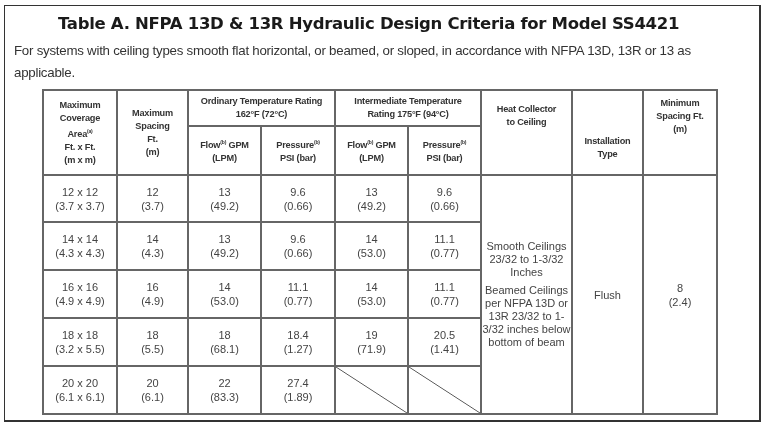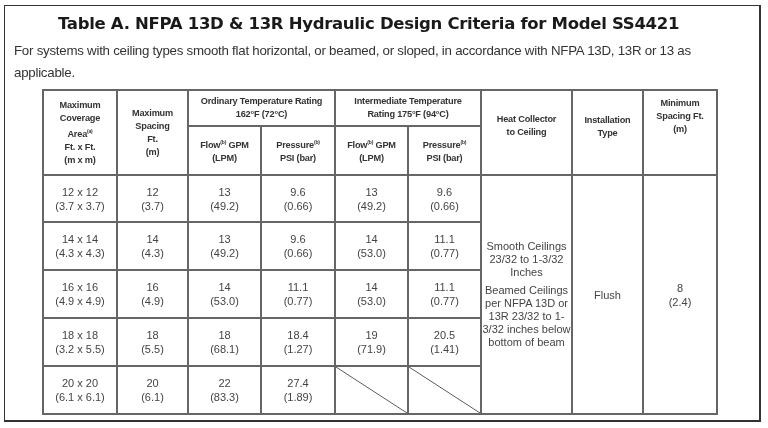--- a/index.html
+++ b/index.html
@@ -53,25 +53,25 @@
         <span>(m)</span>
       </th>
       <th colspan="2">
         <span>Ordinary Temperature Rating</span><br>
         <span>162°F (72°C)</span>
       </th>
       <th colspan="2">
         <span>Intermediate Temperature</span><br>
         <span>Rating 175°F (94°C)</span>
       </th>
-      <th rowspan="2" style="vertical-align:top;padding-top:22px">
+      <th rowspan="2" style="vertical-align:top;padding-top:12px">
         <span>Heat Collector</span><br>
         <span>to Ceiling</span>
       </th>
-      <th rowspan="2" style="vertical-align:top;padding-top:23px">
+      <th rowspan="2" style="vertical-align:top;padding-top:44px">
         <span>Installation</span><br>
         <span>Type</span>
       </th>
       <th rowspan="2" style="vertical-align:top;padding-top:6px">
         <span>Minimum</span><br>
         <span>Spacing Ft.</span><br>
         <span>(m)</span>
       </th>
     </tr>
     <tr style="height:49px">

